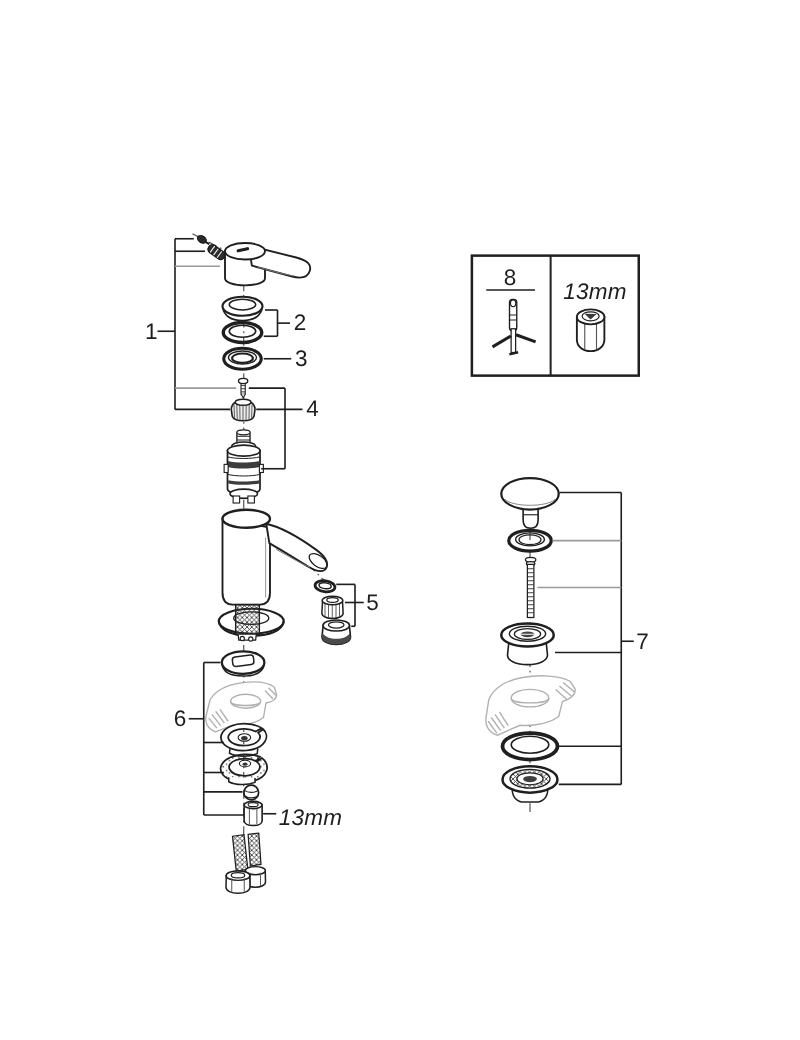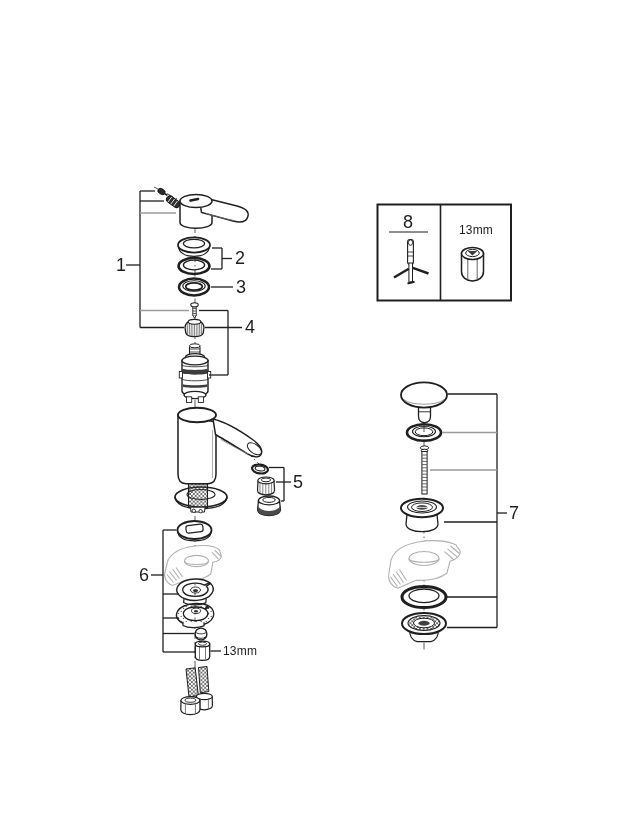--- a/index.html
+++ b/index.html
@@ -3,21 +3,21 @@
 <meta charset="utf-8">
 <style>
   html,body{margin:0;padding:0;background:#fff;}
   .canvas{
     position:relative;width:640px;height:832px;background:#ffffff;
     font-family:"Liberation Sans", sans-serif;overflow:hidden;
   }
   .canvas svg{position:absolute;left:0;top:0;}
   .lbl{position:absolute;color:#1d1d1d;line-height:1;}
   .n{font-size:18px;}
-  .mm{font-size:12px;letter-spacing:.2px;}
+  .mm{font-size:18px;letter-spacing:.2px;font-style:italic;}
   .ctr{text-align:center;}
   .rt{text-align:right;}
 </style>
 </head>
 <body>
 
 <div class="canvas">
 <svg width="640" height="832" viewBox="0 0 640 832">
   <defs>
     <pattern id="xh" width="3.8" height="3.8" patternUnits="userSpaceOnUse">

